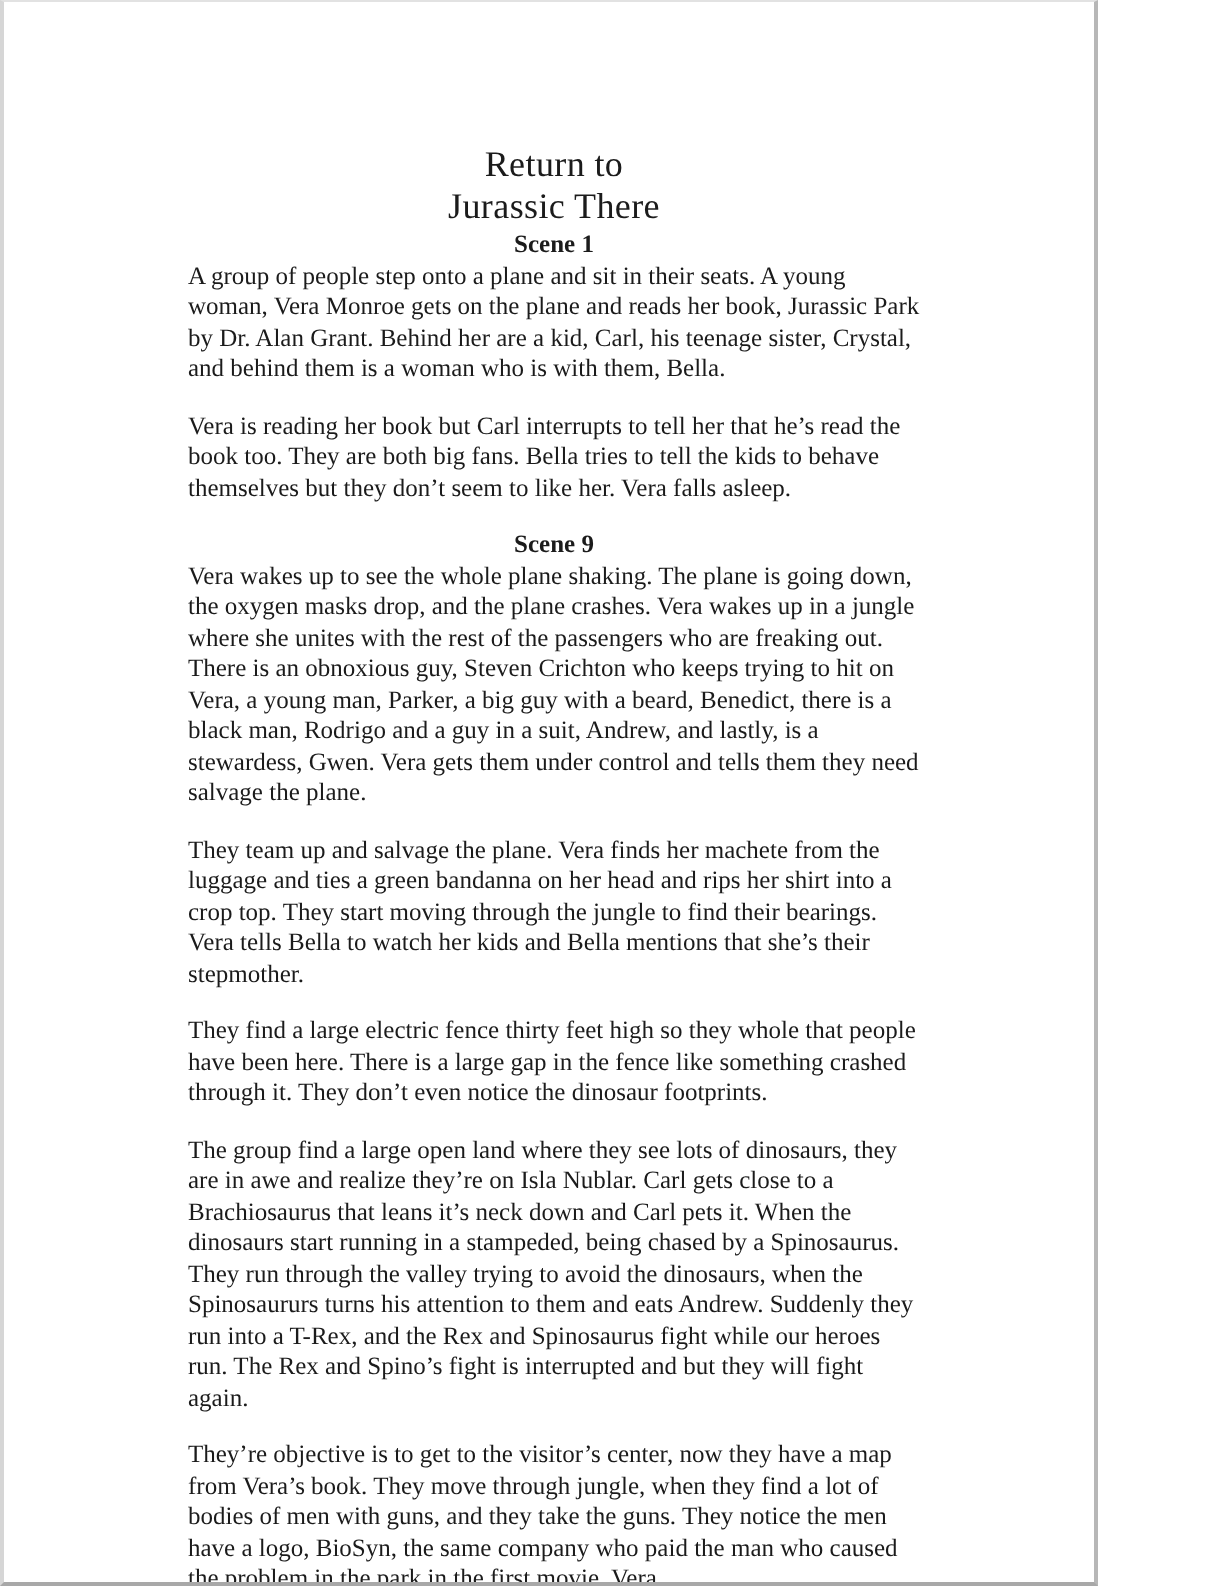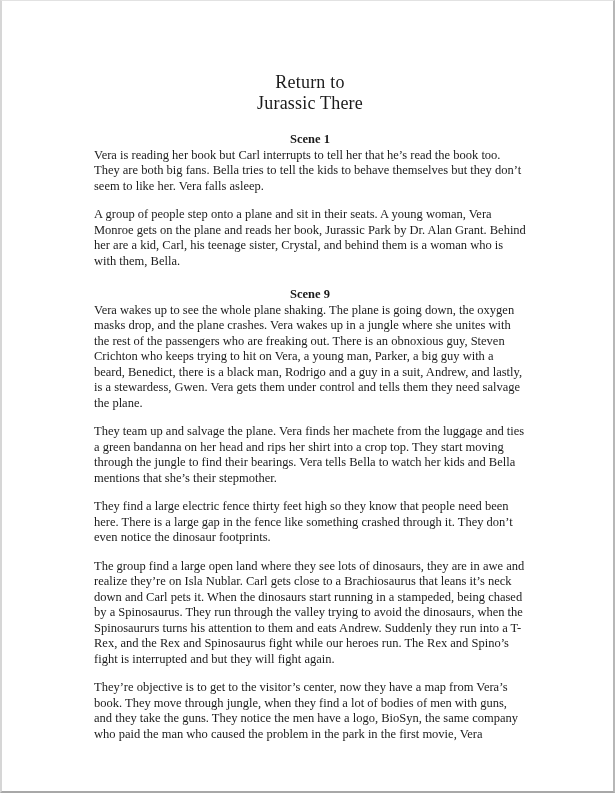--- a/index.html
+++ b/index.html
@@ -2,21 +2,21 @@
 <html><head>
 <meta charset="utf-8">
 <style>
   html, body {
     margin: 0;
     padding: 0;
     background: #ffffff;
   }
   .page {
     position: relative;
-    width: 615px;
+    width: 549px;
     height: 793px;
     box-sizing: border-box;
     background: #ffffff;
     border-top: 1px solid #e2e2e2;
     border-left: 2px solid #d6d6d6;
     border-right: 2px solid #b7b7b7;
     border-bottom: 2px solid #a8a8a8;
     overflow: hidden;
     font-family: "Liberation Serif", "DejaVu Serif", serif;
     color: #1b1b1b;
@@ -36,21 +36,21 @@
   }
   .doc-body {
     font-size: 12.5px;
     line-height: 15.5px;
   }
   .scene-heading {
     font-size: 12.5px;
     line-height: 15.5px;
     font-weight: bold;
     text-align: center;
-    margin: 18px 0 0 0;
+    margin: 1px 0 0 0;
   }
   .doc-body p {
     margin: 0 0 13px 0;
     text-align: left;
   }
 </style>
 </head>
 <body>
 
 <div class="page">
@@ -58,32 +58,32 @@
 
     <h1 class="doc-title">
       <span>Return to</span><br>
       <span>Jurassic There</span>
     </h1>
 
     <div class="doc-body">
 
       <section>
         <h2 class="scene-heading">Scene 1</h2>
+        <p>A group of people step onto a plane and sit in their seats. A young woman, Vera Monroe gets on the plane and reads her book, Jurassic Park by Dr. Alan Grant. Behind her are a kid, Carl, his teenage sister, Crystal, and behind them is a woman who is with them, Bella.</p>
         <p>Vera is reading her book but Carl interrupts to tell her that he’s read the book too. They are both big fans. Bella tries to tell the kids to behave themselves but they don’t seem to like her. Vera falls asleep.</p>
-        <p>A group of people step onto a plane and sit in their seats. A young woman, Vera Monroe gets on the plane and reads her book, Jurassic Park by Dr. Alan Grant. Behind her are a kid, Carl, his teenage sister, Crystal, and behind them is a woman who is with them, Bella.</p>
       </section>
 
       <section>
         <h2 class="scene-heading">Scene 9</h2>
         <p>Vera wakes up to see the whole plane shaking. The plane is going down, the oxygen masks drop, and the plane crashes. Vera wakes up in a jungle where she unites with the rest of the passengers who are freaking out. There is an obnoxious guy, Steven Crichton who keeps trying to hit on Vera, a young man, Parker, a big guy with a beard, Benedict, there is a black man, Rodrigo and a guy in a suit, Andrew, and lastly, is a stewardess, Gwen. Vera gets them under control and tells them they need salvage the plane.</p>
         <p>They team up and salvage the plane. Vera finds her machete from the luggage and ties a green bandanna on her head and rips her shirt into a crop top. They start moving through the jungle to find their bearings. Vera tells Bella to watch her kids and Bella mentions that she’s their stepmother.</p>
       </section>
 
       <section>
-        <p>They find a large electric fence thirty feet high so they know that people need been here. There is a large gap in the fence like something crashed through it. They don’t even notice the dinosaur footprints.</p>
+        <p>They find a large electric fence thirty feet high so they whole that people have been here. There is a large gap in the fence like something crashed through it. They don’t even notice the dinosaur footprints.</p>
         <p>The group find a large open land where they see lots of dinosaurs, they are in awe and realize they’re on Isla Nublar. Carl gets close to a Brachiosaurus that leans it’s neck down and Carl pets it. When the dinosaurs start running in a stampeded, being chased by a Spinosaurus. They run through the valley trying to avoid the dinosaurs, when the Spinosaururs turns his attention to them and eats Andrew. Suddenly they run into a T-Rex, and the Rex and Spinosaurus fight while our heroes run. The Rex and Spino’s fight is interrupted and but they will fight again.</p>
       </section>
 
       <section>
         <p>They’re objective is to get to the visitor’s center, now they have a map from Vera’s book.  They move through jungle, when they find a lot of bodies of men with guns, and they take the guns. They notice the men have a logo, BioSyn, the same company who paid the man who caused the problem in the park in the first movie, Vera</p>
       </section>
 
     </div>
   </div>
 </div>

